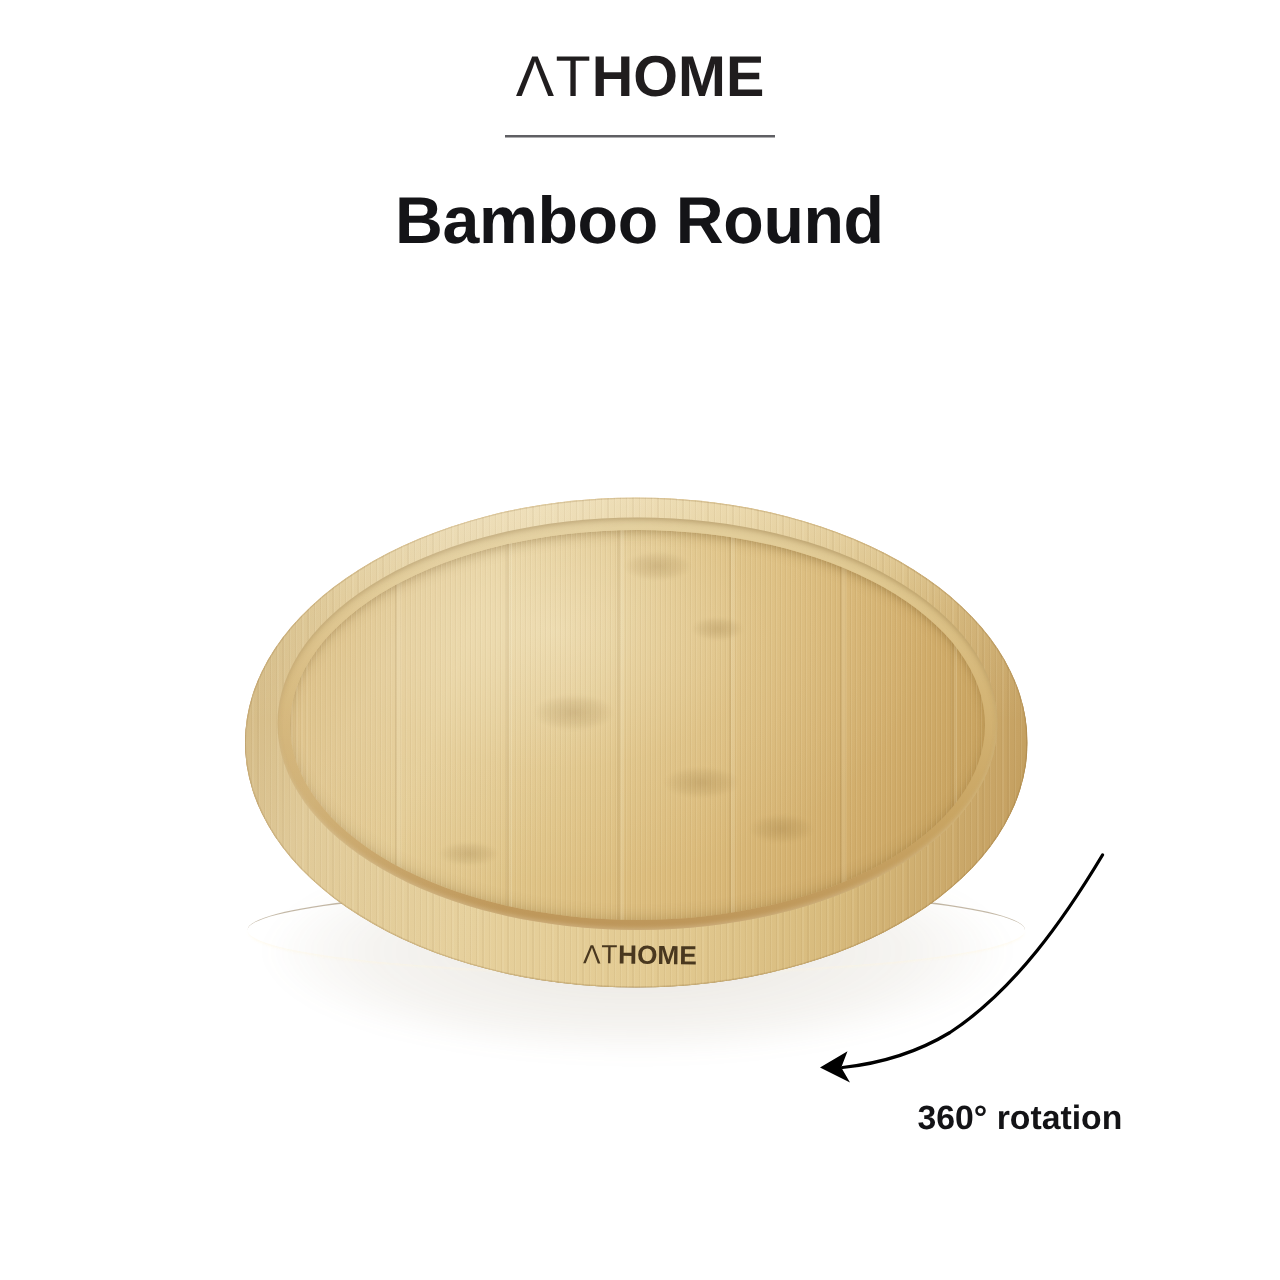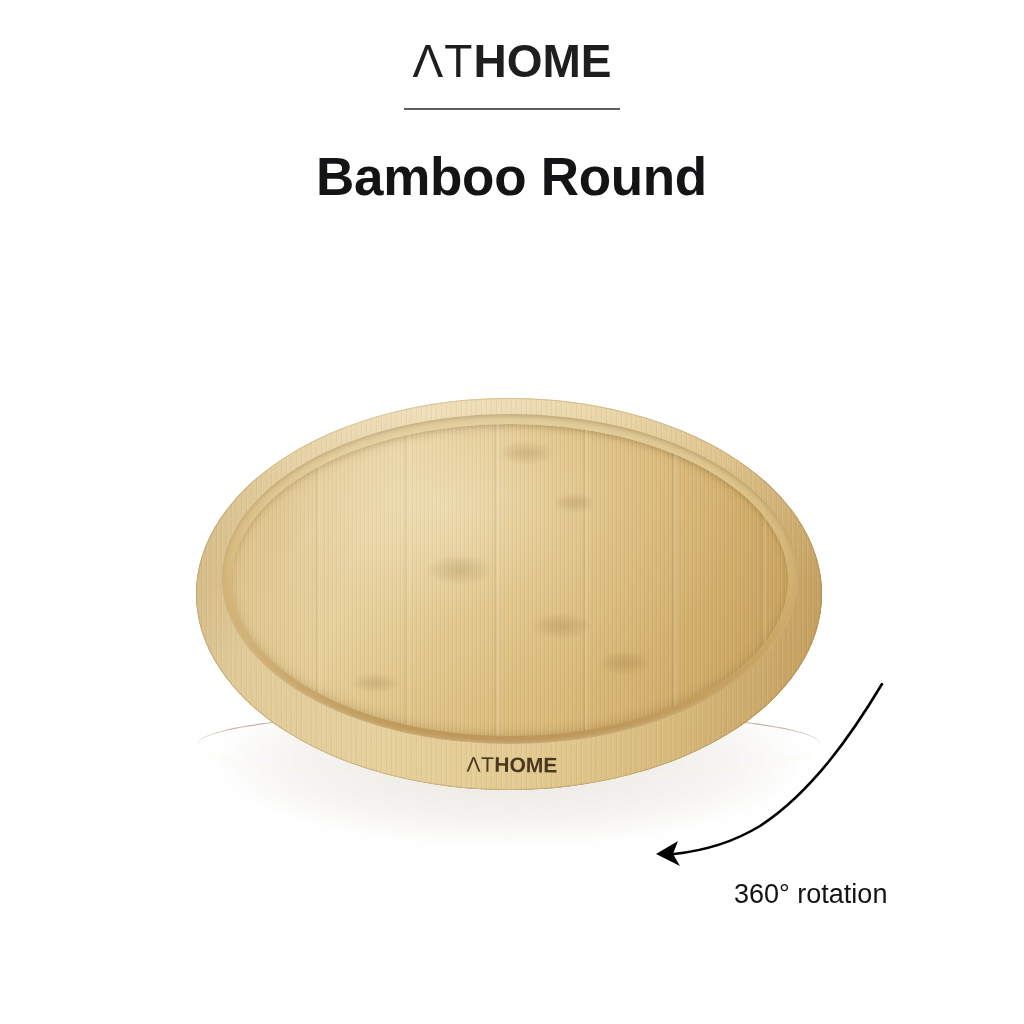--- a/index.html
+++ b/index.html
@@ -362,21 +362,21 @@
     left: 0;
     top: 0;
   }
   .rotation-label {
     position: absolute;
     left: 104px;
     top: 219px;
     width: 226px;
     text-align: left;
     font-family: "Liberation Sans", sans-serif;
-    font-weight: 400;
+    font-weight: 700;
     font-size: 27px;
     color: #131316;
     white-space: nowrap;
   }
 </style>
 </head>
 <body>
 
 <div class="brand-block">
   <div class="brand-logo">

